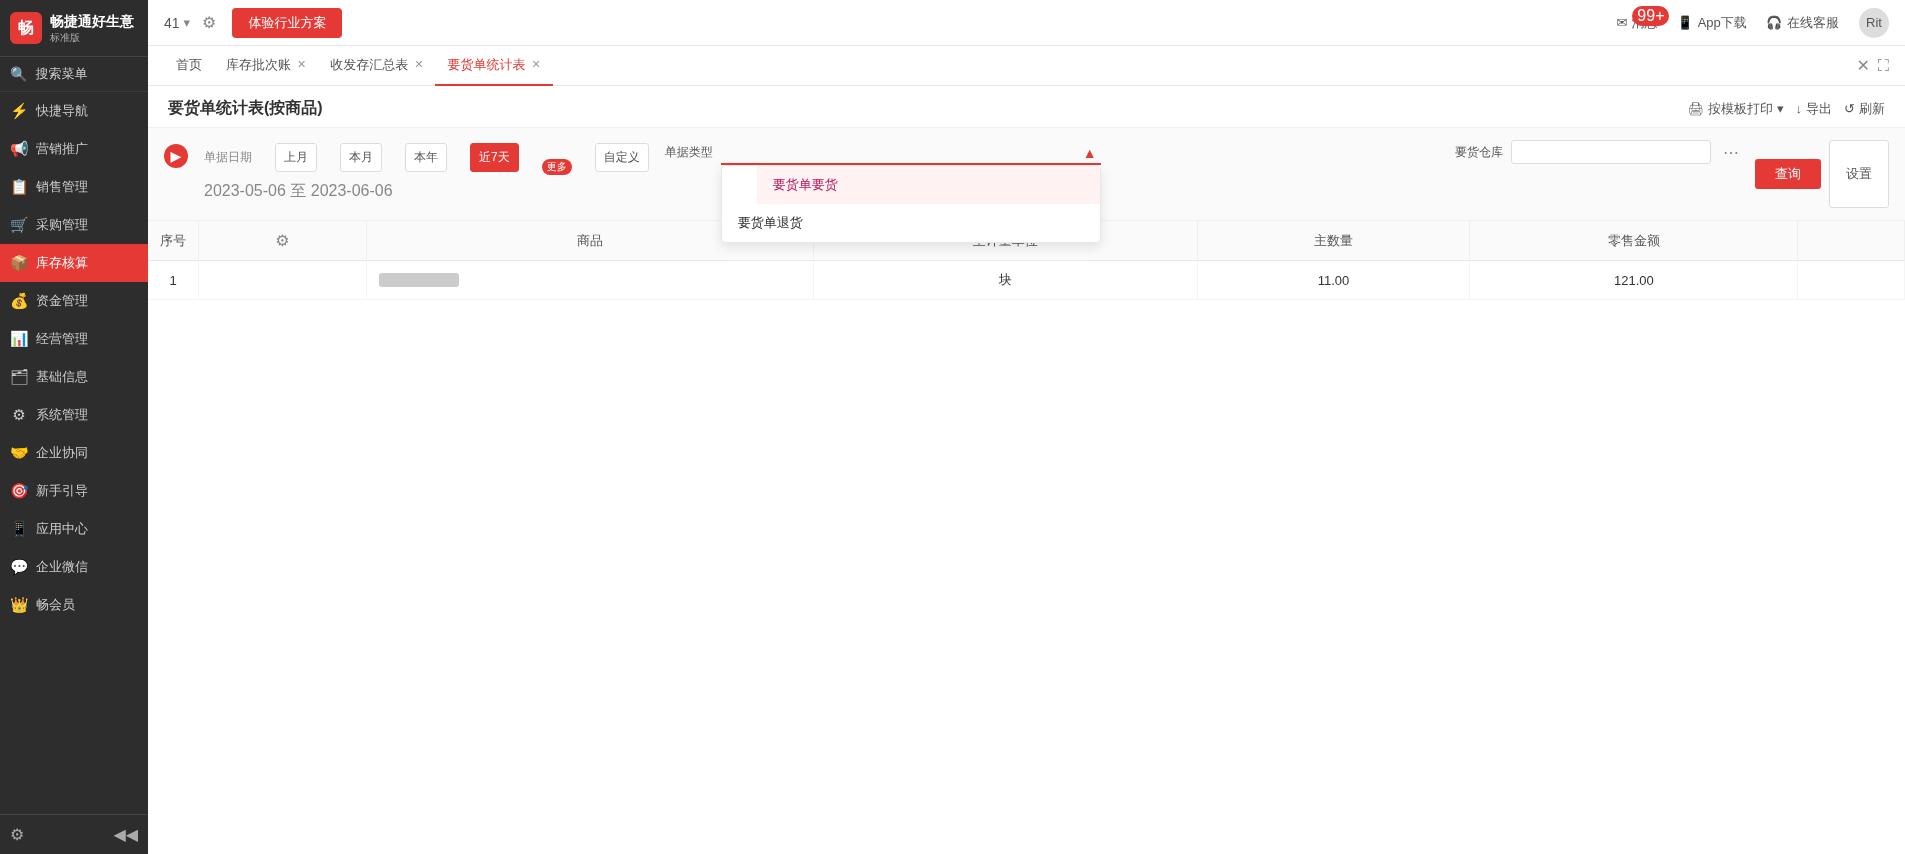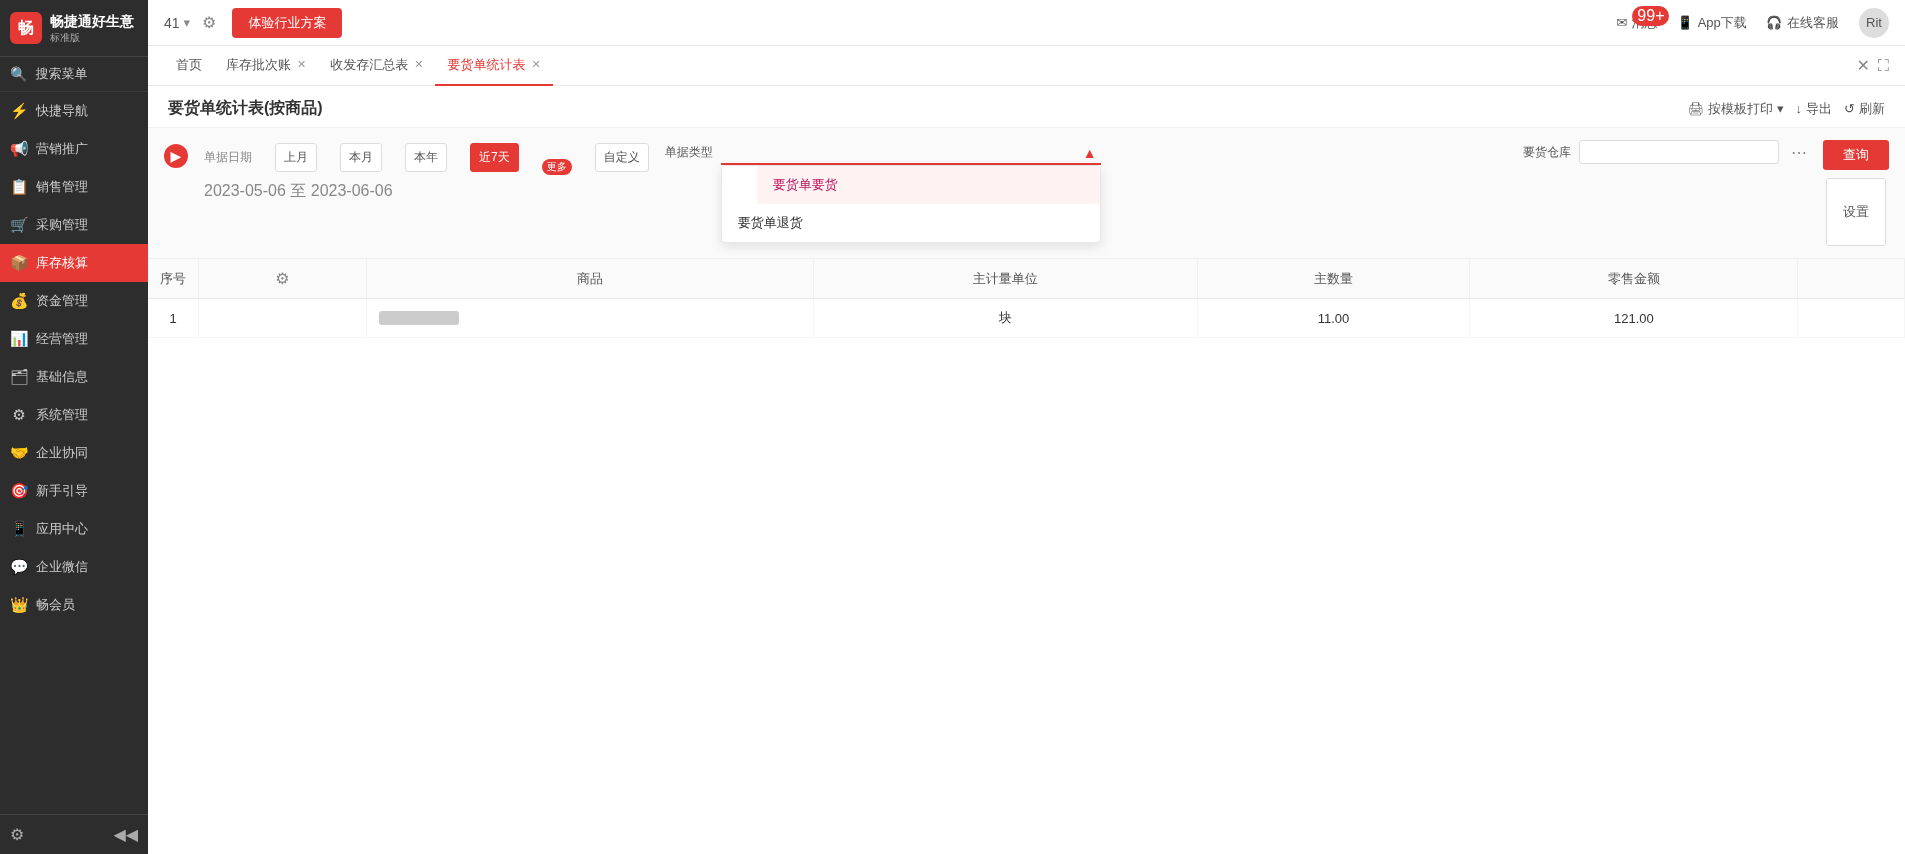--- a/index.html
+++ b/index.html
@@ -331,21 +331,21 @@
       padding: 4px 24px 4px 8px;
       font-size: 12px;
       color: #555;
       font-family: inherit;
       background: white;
       outline: none;
       width: 200px;
     }
     .filter-more-btn { color: #888; cursor: pointer; font-size: 16px; margin-left: 4px; }
 
-    .filter-actions { display: flex; align-items: center; gap: 8px; margin-left: auto; flex-direction: column; }
+    .filter-actions { display: flex; align-items: center; gap: 8px; margin-left: auto; }
     .query-btn {
       background: #e53935;
       color: white;
       border: none;
       padding: 6px 20px;
       border-radius: 3px;
       font-size: 13px;
       cursor: pointer;
       font-family: inherit;
     }

